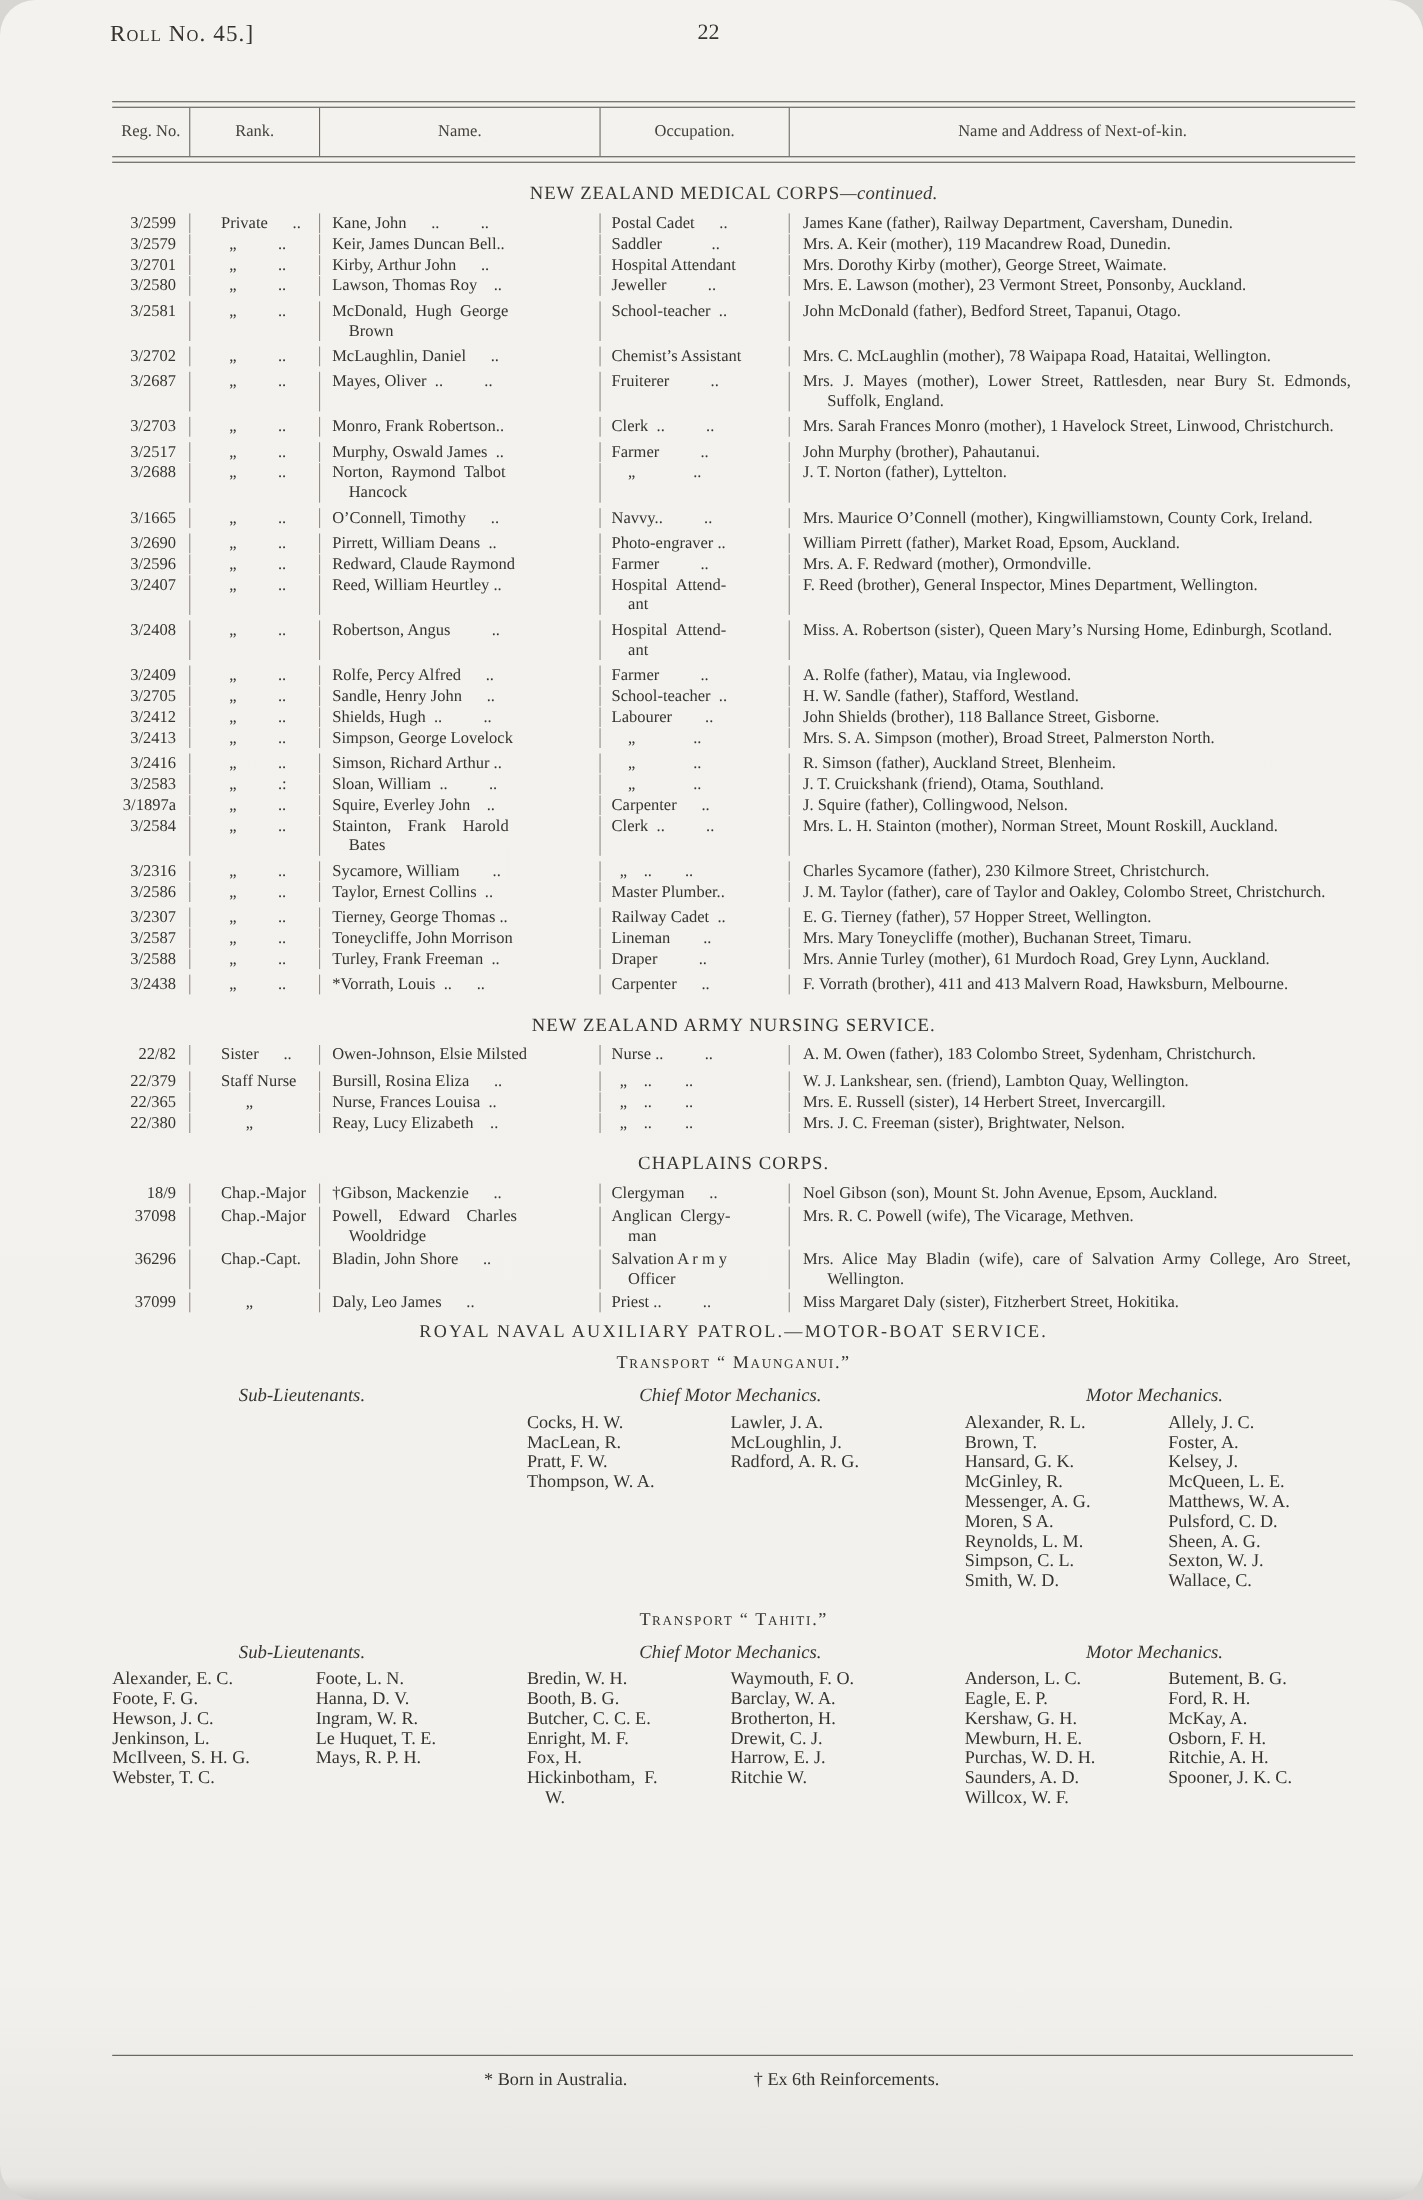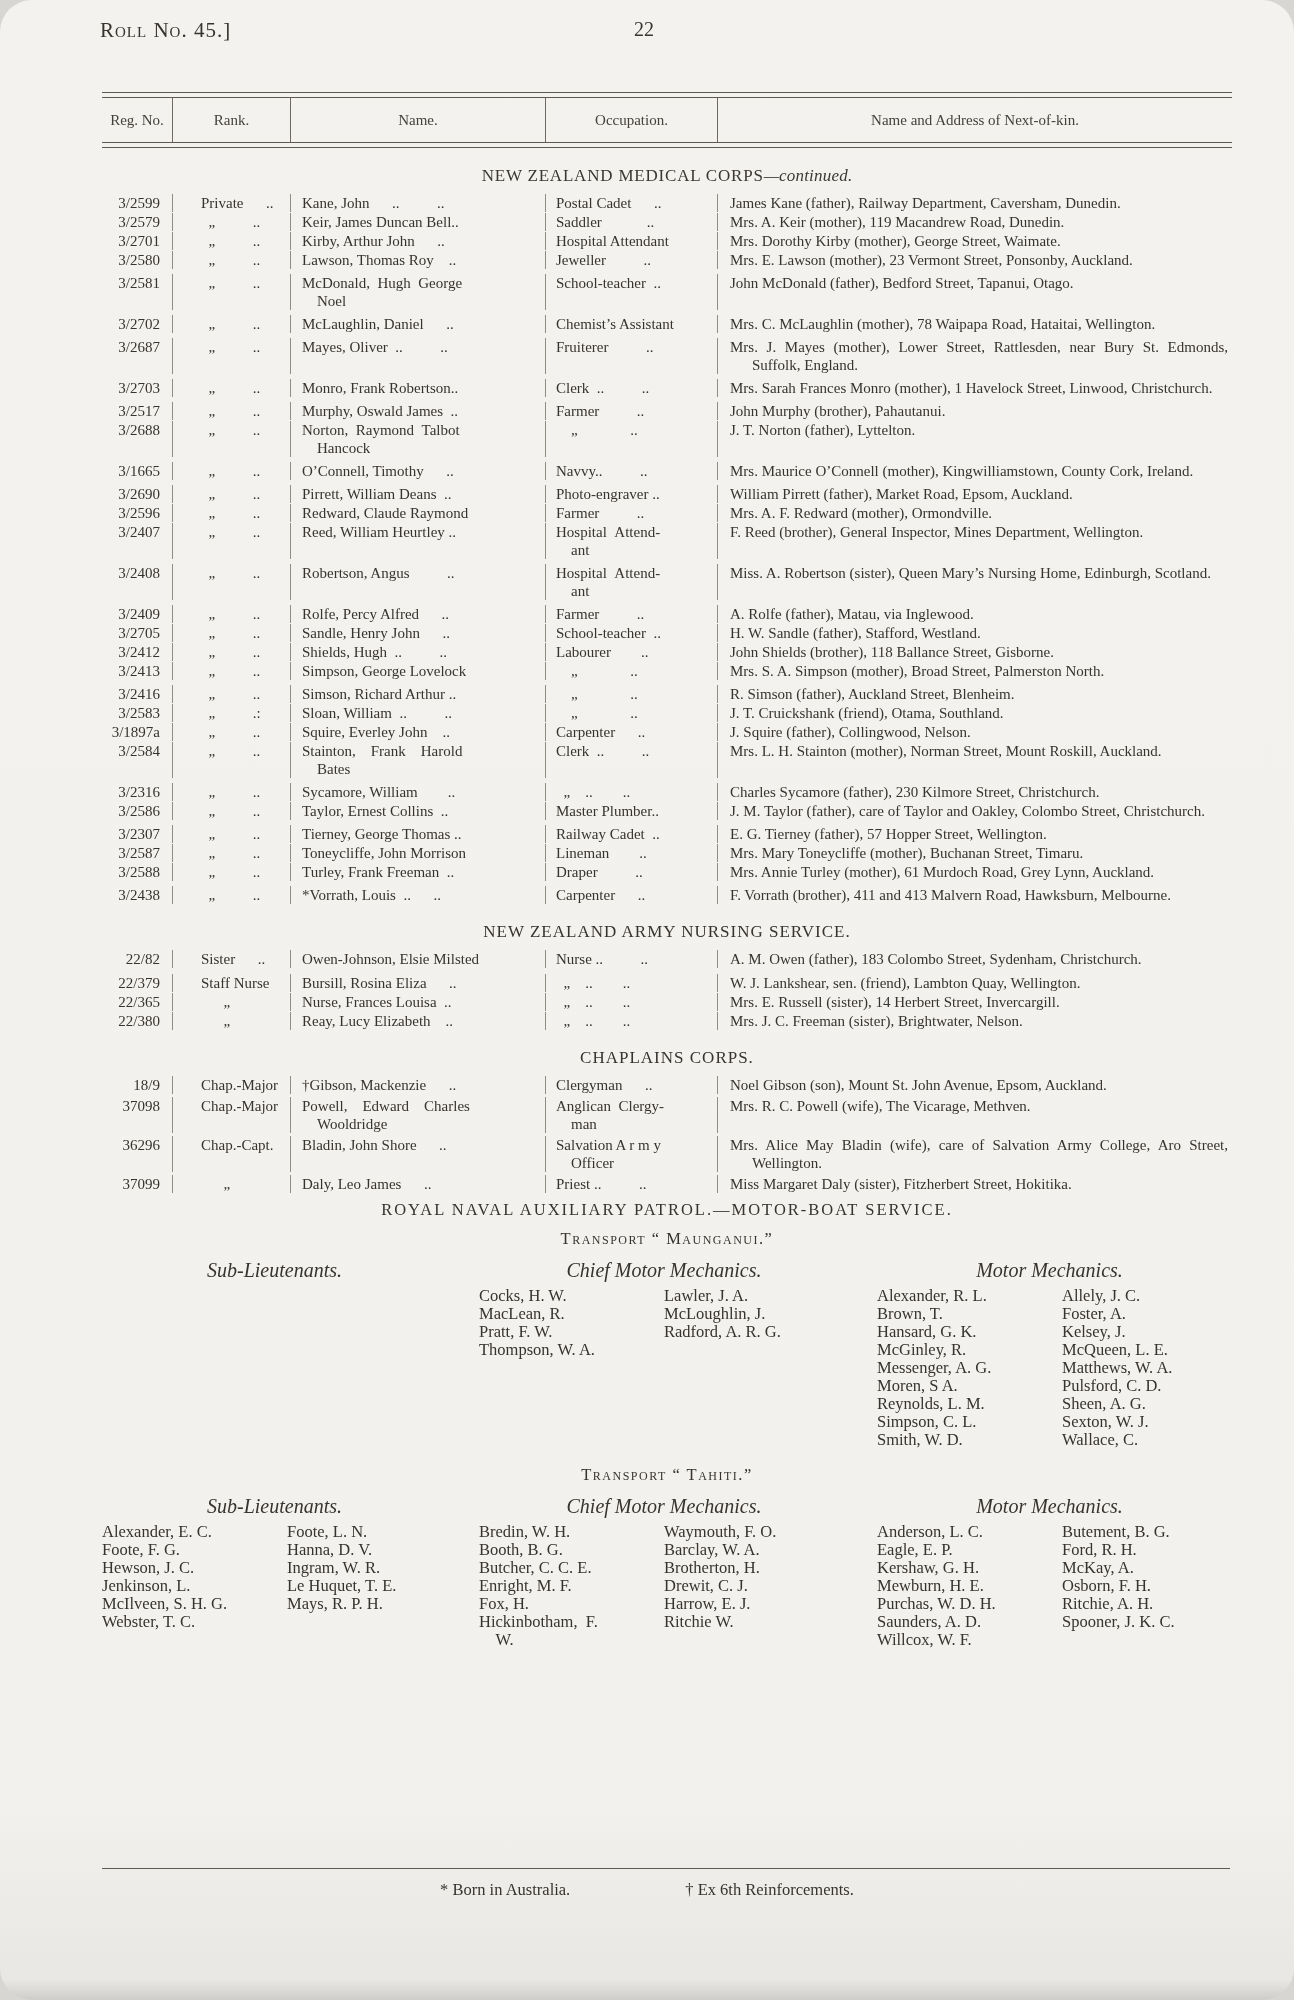--- a/index.html
+++ b/index.html
@@ -37,21 +37,21 @@
   .rows-chaplains > div{margin-bottom:3px;}
   .sec-title-plain{text-align:center;font-size:17px;letter-spacing:1px;margin-top:18px;}
   .misc-title{text-align:center;font-size:19.5px;letter-spacing:1px;margin-top:30px;}
   .misc-subtitle{text-align:center;font-size:16.5px;letter-spacing:2px;margin-top:7px;}
   .transport-heading{text-align:center;font-size:16.5px;font-variant:small-caps;letter-spacing:1.5px;margin-top:9px;}
   .groups-row{display:flex;margin-top:10px;}
   .officer-group{}
   .g1{width:345px;}
   .g2{width:370px;margin-left:32px;}
   .g3{width:345px;margin-left:28px;}
-  .group-heading{text-align:center;font-style:italic;font-size:20px;margin-bottom:5px;}
+  .group-heading{text-align:center;font-style:italic;font-size:17px;margin-bottom:5px;}
   .name-cols{display:flex;}
   .name-col{width:185px;white-space:pre-wrap;font-size:16.5px;line-height:18px;}
   .name-col + .name-col{width:auto;flex:1;}
   .footnote-rule{position:absolute;top:1868px;left:102px;width:1128px;border-top:1px solid #5d5952;}
   .footnotes{position:absolute;top:1880px;left:0;width:1294px;display:flex;justify-content:center;gap:115px;font-size:16.5px;}
 </style>
 </head>
 <body>
 
 <div class="page">
@@ -106,21 +106,21 @@
           <div class="c-rank"> „   ..</div>
           <div class="c-name">Lawson, Thomas Roy ..</div>
           <div class="c-occ">Jeweller   ..</div>
           <div class="c-kin">Mrs. E. Lawson (mother), 23 Vermont Street, Ponsonby, Auckland.</div>
         </div>
 
         <div class="row">
           <div class="c-reg">3/2581</div>
           <div class="c-rank"> „   ..</div>
           <div class="c-name">McDonald, Hugh George
-  Noel</div>
+  Brown</div>
           <div class="c-occ">School-teacher ..</div>
           <div class="c-kin">John McDonald (father), Bedford Street, Tapanui, Otago.</div>
         </div>
 
         <div class="row">
           <div class="c-reg">3/2702</div>
           <div class="c-rank"> „   ..</div>
           <div class="c-name">McLaughlin, Daniel  ..</div>
           <div class="c-occ">Chemist’s Assistant</div>
           <div class="c-kin">Mrs. C. McLaughlin (mother), 78 Waipapa Road, Hataitai, Wellington.</div>

